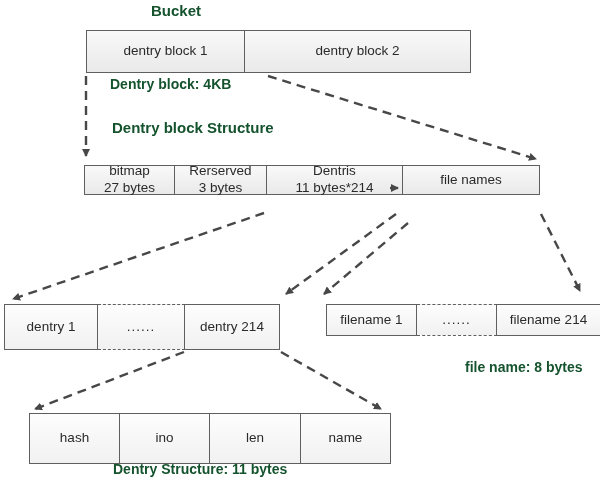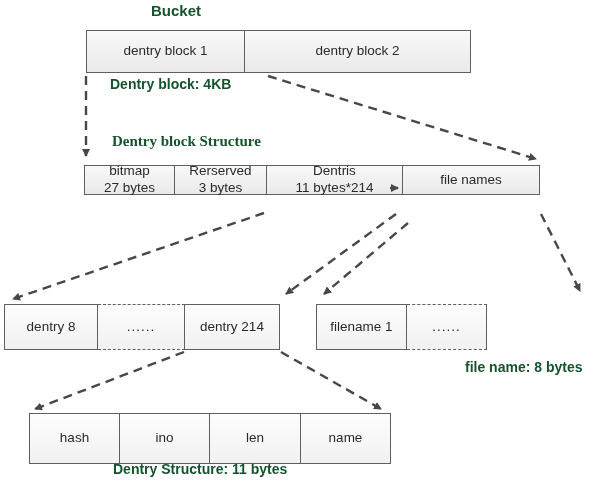--- a/index.html
+++ b/index.html
@@ -25,21 +25,21 @@
     border-left:none;border-right:1.6px solid #5f5f5f;
     letter-spacing:1px;
   }
   svg.overlay{position:absolute;left:0;top:0;pointer-events:none;}
 </style>
 </head>
 <body>
 
 <div class="lbl sz15" style="left:151px;top:2px;">Bucket</div>
 <div class="lbl sz14" style="left:110px;top:76px;">Dentry block: 4KB</div>
-<div class="lbl sz15" style="left:112px;top:133px;font-family:Liberation Serif, serif;">Dentry block Structure</div>
+<div class="lbl sz15" style="left:112px;top:119px;">Dentry block Structure</div>
 <div class="lbl sz14" style="left:465px;top:359px;">file name: 8 bytes</div>
 <div class="lbl sz14" style="left:113px;top:461px;">Dentry Structure: 11 bytes</div>
 
 <div class="boxrow" style="left:86px;top:30px;height:43px;">
   <div class="cell" style="width:159px;">dentry block 1</div>
   <div class="cell" style="width:226px;">dentry block 2</div>
 </div>
 
 <div class="boxrow" style="left:84px;top:165px;height:30px;">
   <div class="cell" style="width:91px;">
@@ -53,28 +53,29 @@
   <div class="cell" style="width:136px;">
     <span>Dentris</span>
     <span>11 bytes*214</span>
   </div>
   <div class="cell" style="width:137px;">
     <span>file names</span>
   </div>
 </div>
 
 <div class="boxrow" style="left:4px;top:304px;height:46px;">
-  <div class="cell white" style="width:94px;">dentry 8</div>
+  <div class="cell white" style="width:94px;">dentry 1</div>
   <div class="cell white dots" style="width:87px;">......</div>
   <div class="cell white" style="width:95px;border-left:none;">dentry 214</div>
 </div>
 
-<div class="boxrow" style="left:316px;top:304px;height:46px;">
+<div class="boxrow" style="left:326px;top:304px;height:32px;">
   <div class="cell white" style="width:91px;">filename 1</div>
   <div class="cell white dots" style="width:80px;">......</div>
+  <div class="cell white" style="width:104px;border-left:none;">filename 214</div>
 </div>
 
 <div class="boxrow" style="left:29px;top:413px;height:51px;">
   <div class="cell white" style="width:91px;">hash</div>
   <div class="cell white" style="width:90px;">ino</div>
   <div class="cell white" style="width:91px;">len</div>
   <div class="cell white" style="width:90px;">name</div>
 </div>
 
 <svg class="overlay" width="600" height="484" viewBox="0 0 600 484">

